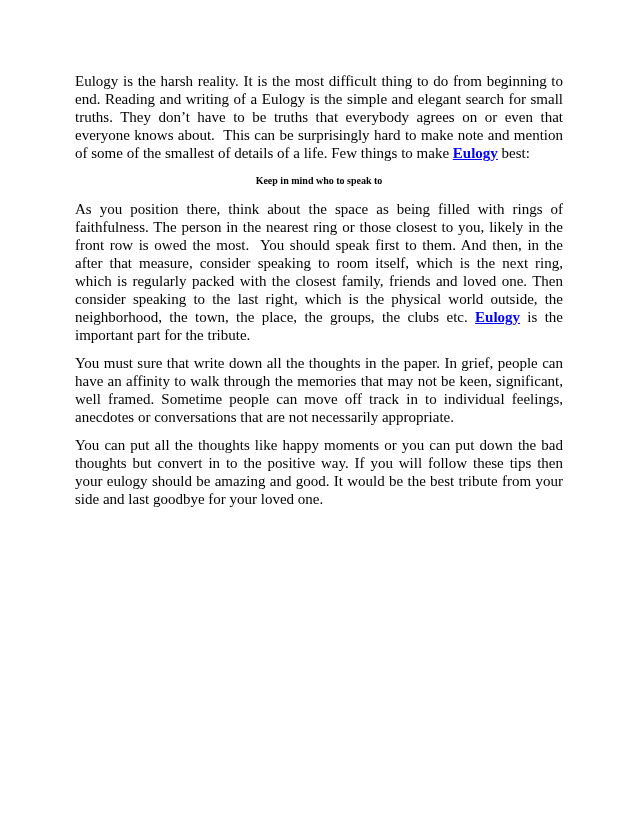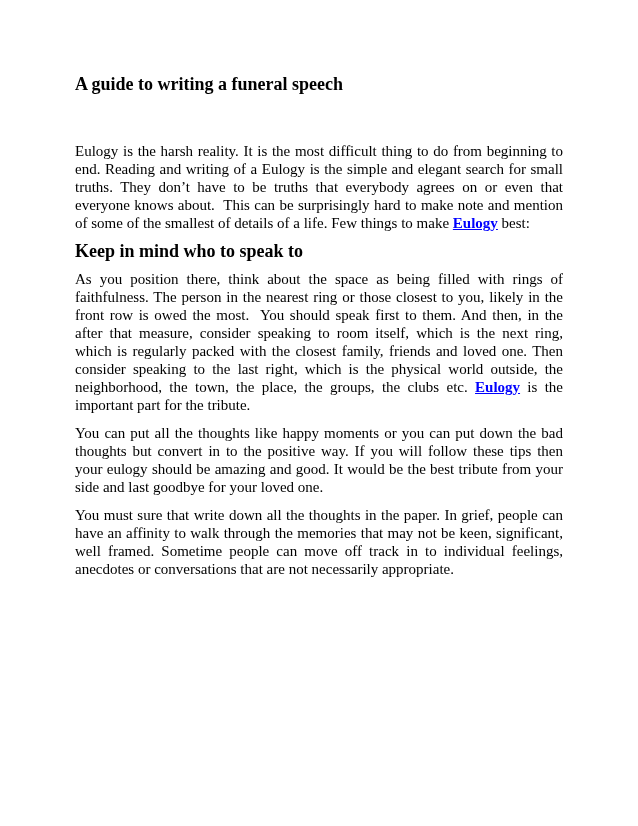--- a/index.html
+++ b/index.html
@@ -19,24 +19,25 @@
     font-family: "Liberation Serif", serif;
     color: #000000;
   }
   .title {
     font-size: 18px;
     line-height: 24px;
     font-weight: bold;
     margin: 0 0 46px 0;
   }
   .heading {
-    font-size: 18px;
+    font-size: 10px;
     line-height: 18px;
     font-weight: bold;
     margin: 0 0 10px 0;
+    text-align: center;
   }
   .para {
     font-size: 15px;
     line-height: 18px;
     text-align: justify;
     margin: 0 0 10px 0;
     white-space: pre-wrap;
   }
   .doclink {
     color: #0000ff;
@@ -44,27 +45,26 @@
     text-decoration: underline;
     cursor: pointer;
   }
 </style>
 </head>
 <body>
 
 <div class="page">
   <div class="content">
 
-    <h1 class="title">A guide to writing a funeral speech</h1>
 
     <p class="para"><span>Eulogy is the harsh reality. It is the most difficult thing to do from beginning to end. Reading and writing of a Eulogy is the simple and elegant search for small truths. They don’t have to be truths that everybody agrees on or even that everyone knows about.  This can be surprisingly hard to make note and mention of some of the smallest of details of a life. Few things to make </span><a href="#" class="doclink">Eulogy</a><span> best:</span></p>
 
     <h2 class="heading">Keep in mind who to speak to</h2>
 
     <p class="para"><span>As you position there, think about the space as being filled with rings of faithfulness. The person in the nearest ring or those closest to you, likely in the front row is owed the most.  You should speak first to them. And then, in the after that measure, consider speaking to room itself, which is the next ring, which is regularly packed with the closest family, friends and loved one. Then consider speaking to the last right, which is the physical world outside, the neighborhood, the town, the place, the groups, the clubs etc. </span><a href="#" class="doclink">Eulogy</a><span> is the important part for the tribute.</span></p>
 
 
+    <p class="para">You must sure that write down all the thoughts in the paper. In grief, people can have an affinity to walk through the memories that may not be keen, significant, well framed. Sometime people can move off track in to individual feelings, anecdotes or conversations that are not necessarily appropriate.</p>
+
     <p class="para">You can put all the thoughts like happy moments or you can put down the bad thoughts but convert in to the positive way. If you will follow these tips then your eulogy should be amazing and good. It would be the best tribute from your side and last goodbye for your loved one.</p>
-
-    <p class="para">You must sure that write down all the thoughts in the paper. In grief, people can have an affinity to walk through the memories that may not be keen, significant, well framed. Sometime people can move off track in to individual feelings, anecdotes or conversations that are not necessarily appropriate.</p>
 
   </div>
 </div>
 
 </body></html>

